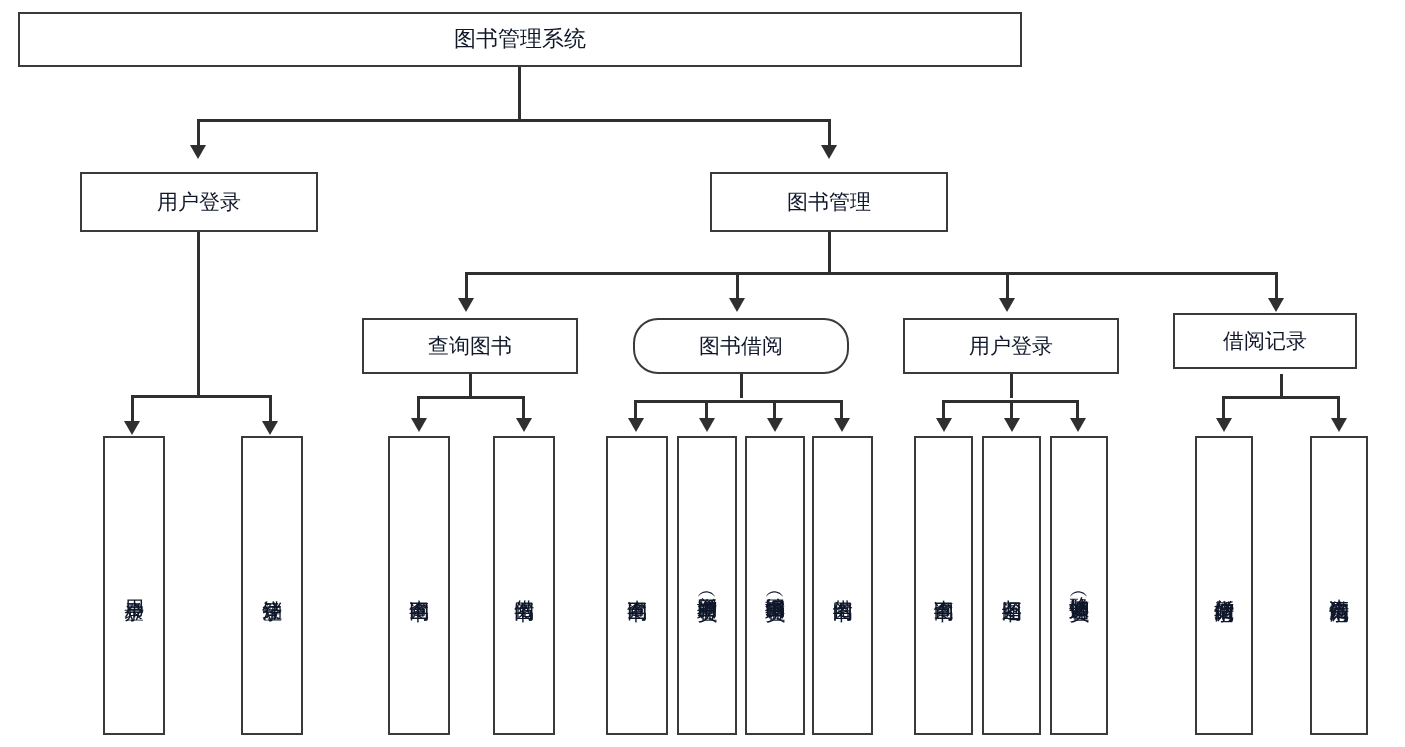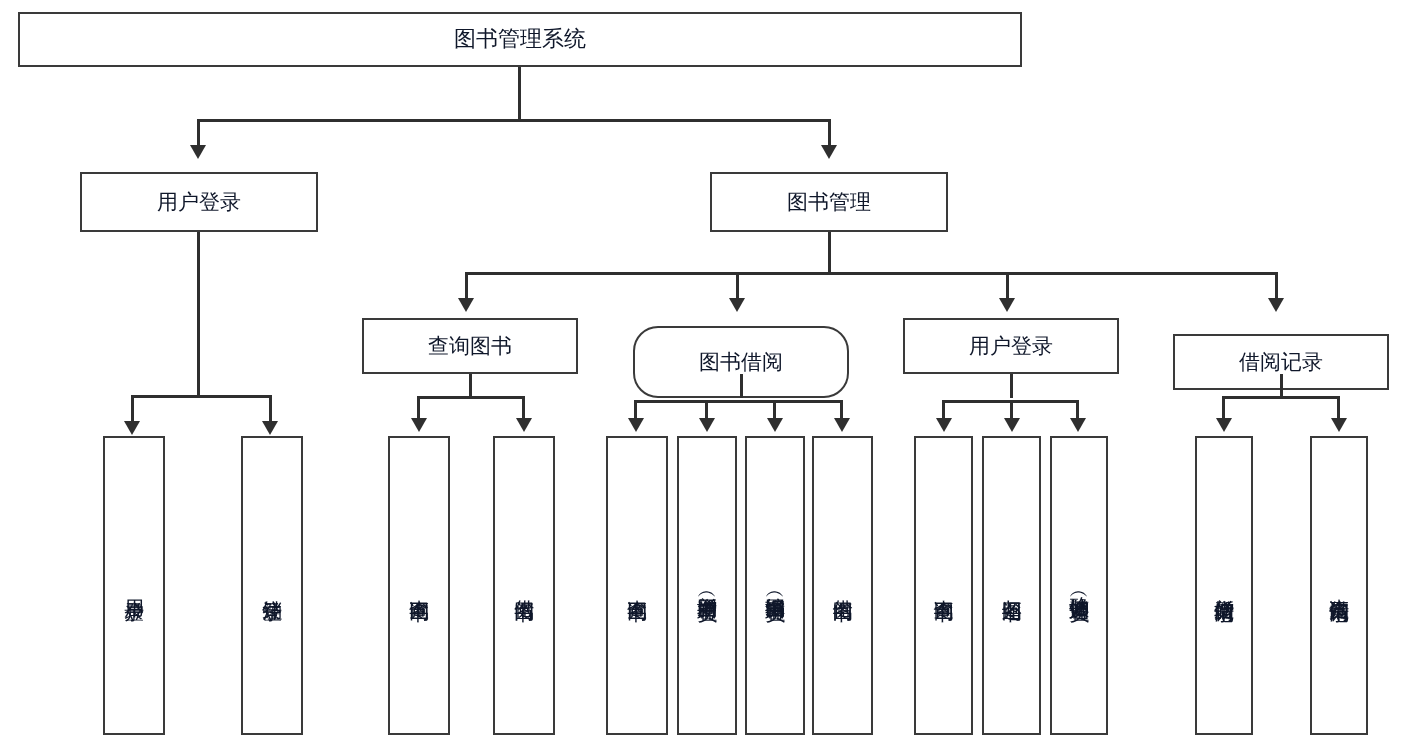--- a/index.html
+++ b/index.html
@@ -110,27 +110,27 @@
   <div class="conn vline" style="left:736px;top:272px;width:3px;height:28px;"></div>
   <div class="arrow" style="left:729px;top:298px;"></div>
   <div class="conn vline" style="left:1006px;top:272px;width:3px;height:28px;"></div>
   <div class="arrow" style="left:999px;top:298px;"></div>
   <div class="conn vline" style="left:1275px;top:272px;width:3px;height:28px;"></div>
   <div class="arrow" style="left:1268px;top:298px;"></div>
 
   <div class="node lvl3" style="left:362px;top:318px;width:216px;height:56px;">
     <span>查询图书</span>
   </div>
-  <div class="node lvl3" style="left:633px;top:326px;width:216px;height:72px;border-radius:25px;">
+  <div class="node lvl3" style="left:633px;top:318px;width:216px;height:56px;border-radius:25px;">
     <span>图书借阅</span>
   </div>
   <div class="node lvl3" style="left:903px;top:318px;width:216px;height:56px;">
     <span>用户登录</span>
   </div>
-  <div class="node lvl3" style="left:1173px;top:334px;width:216px;height:56px;">
+  <div class="node lvl3" style="left:1173px;top:313px;width:184px;height:56px;">
     <span>借阅记录</span>
   </div>
 
   <div class="conn vline" style="left:469px;top:374px;width:3px;height:24px;"></div>
   <div class="conn hline" style="left:417px;top:396px;width:108px;height:3px;"></div>
   <div class="conn vline" style="left:417px;top:396px;width:3px;height:24px;"></div>
   <div class="arrow" style="left:411px;top:418px;"></div>
   <div class="conn vline" style="left:522px;top:396px;width:3px;height:24px;"></div>
   <div class="arrow" style="left:516px;top:418px;"></div>
 

